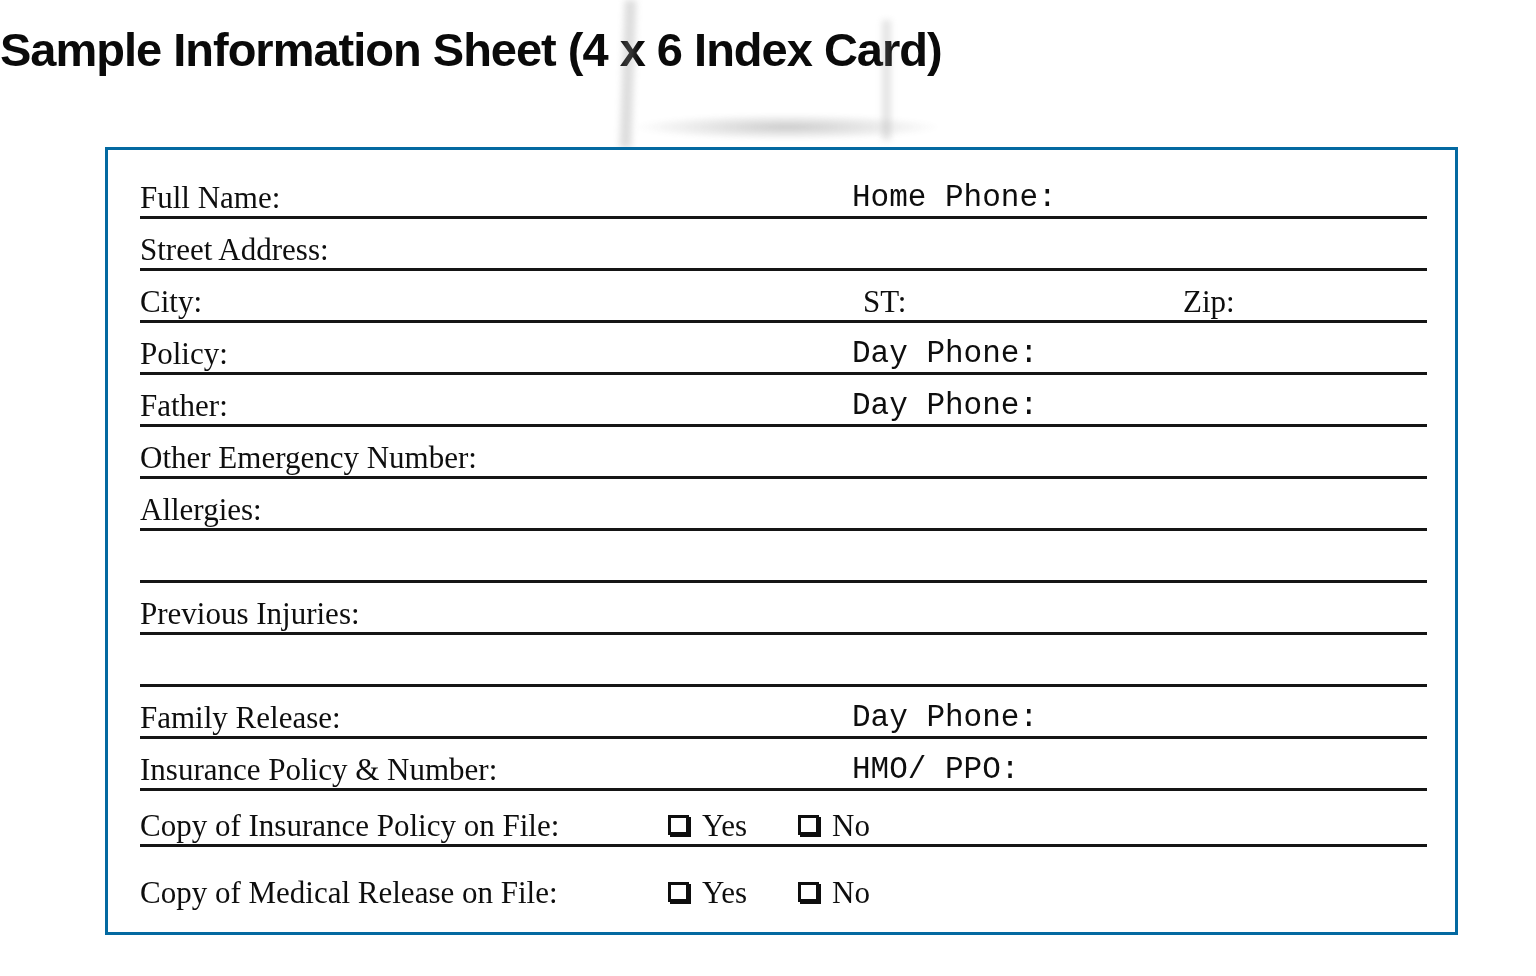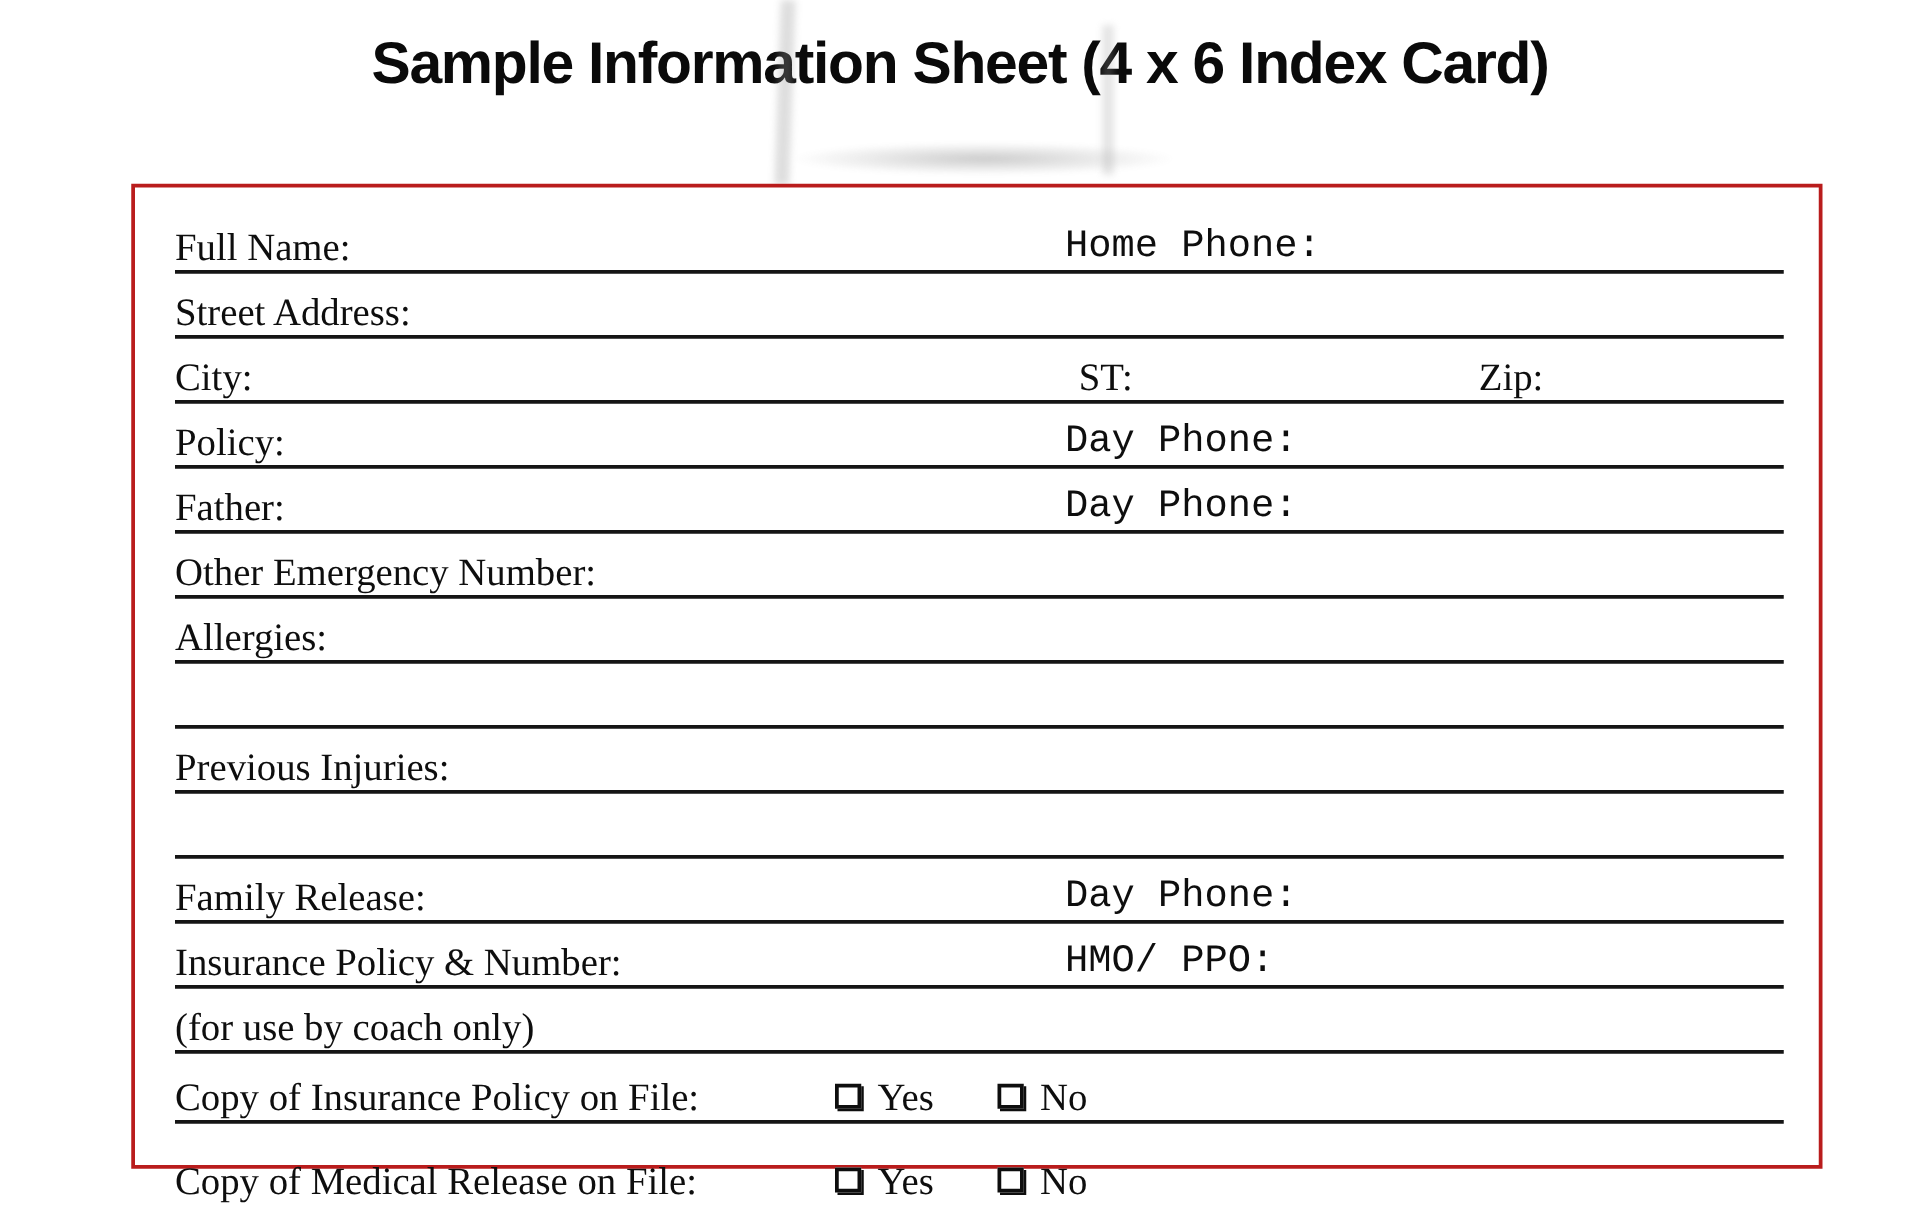--- a/index.html
+++ b/index.html
@@ -7,39 +7,38 @@
     width:1536px;height:976px;
     background:#ffffff;
     position:relative;
     overflow:hidden;
     font-family:"Liberation Serif", serif;
     color:#101010;
   }
   .title{
     position:absolute;
     top:22px;left:0;width:1536px;
-    text-align:center;
     font-family:"Liberation Sans", sans-serif;
     font-weight:700;
     font-size:47px;
     letter-spacing:-1px;
     color:#0a0a0a;
     white-space:nowrap;
   }
   
   .smudge{position:absolute;pointer-events:none;}
   .smudge-a{left:622px;top:0;width:12px;height:148px;background:#9a9a9a;opacity:.32;filter:blur(3px);transform:rotate(2deg);}
   .smudge-b{left:882px;top:20px;width:9px;height:120px;background:#a0a0a0;opacity:.28;filter:blur(3px);}
   .smudge-c{left:632px;top:114px;width:310px;height:26px;background:radial-gradient(ellipse at center,#8f8f8f 0%,rgba(143,143,143,0) 70%);opacity:.45;filter:blur(2px);}
 
   .card{
     position:absolute;
     left:105px;top:147px;
     width:1347px;height:782px;
-    border:3px solid #b91c1c;
+    border:3px solid #0369a1;
     background:#ffffff;
     box-sizing:content-box;
   }
   .rows{
     position:absolute;
     left:32px;right:28px;top:0;
   }
   .row{
     position:relative;
     height:49px;
@@ -137,23 +136,20 @@
     <div class="row">
       <span class="lbl">Family Release:</span>
       <span class="lbl col2">Day Phone:</span>
     </div>
 
     <div class="row">
       <span class="lbl">Insurance Policy &amp; Number:</span>
       <span class="lbl col2">HMO/ PPO:</span>
     </div>
 
-    <div class="row">
-      <span class="lbl">(for use by coach only)</span>
-    </div>
 
     <div class="row tall">
       <span class="lbl">Copy of Insurance Policy on File:</span>
       <span class="cbx c1"></span>
       <span class="opt yes">Yes</span>
       <span class="cbx c2"></span>
       <span class="opt no">No</span>
     </div>
 
     <div class="row last">

